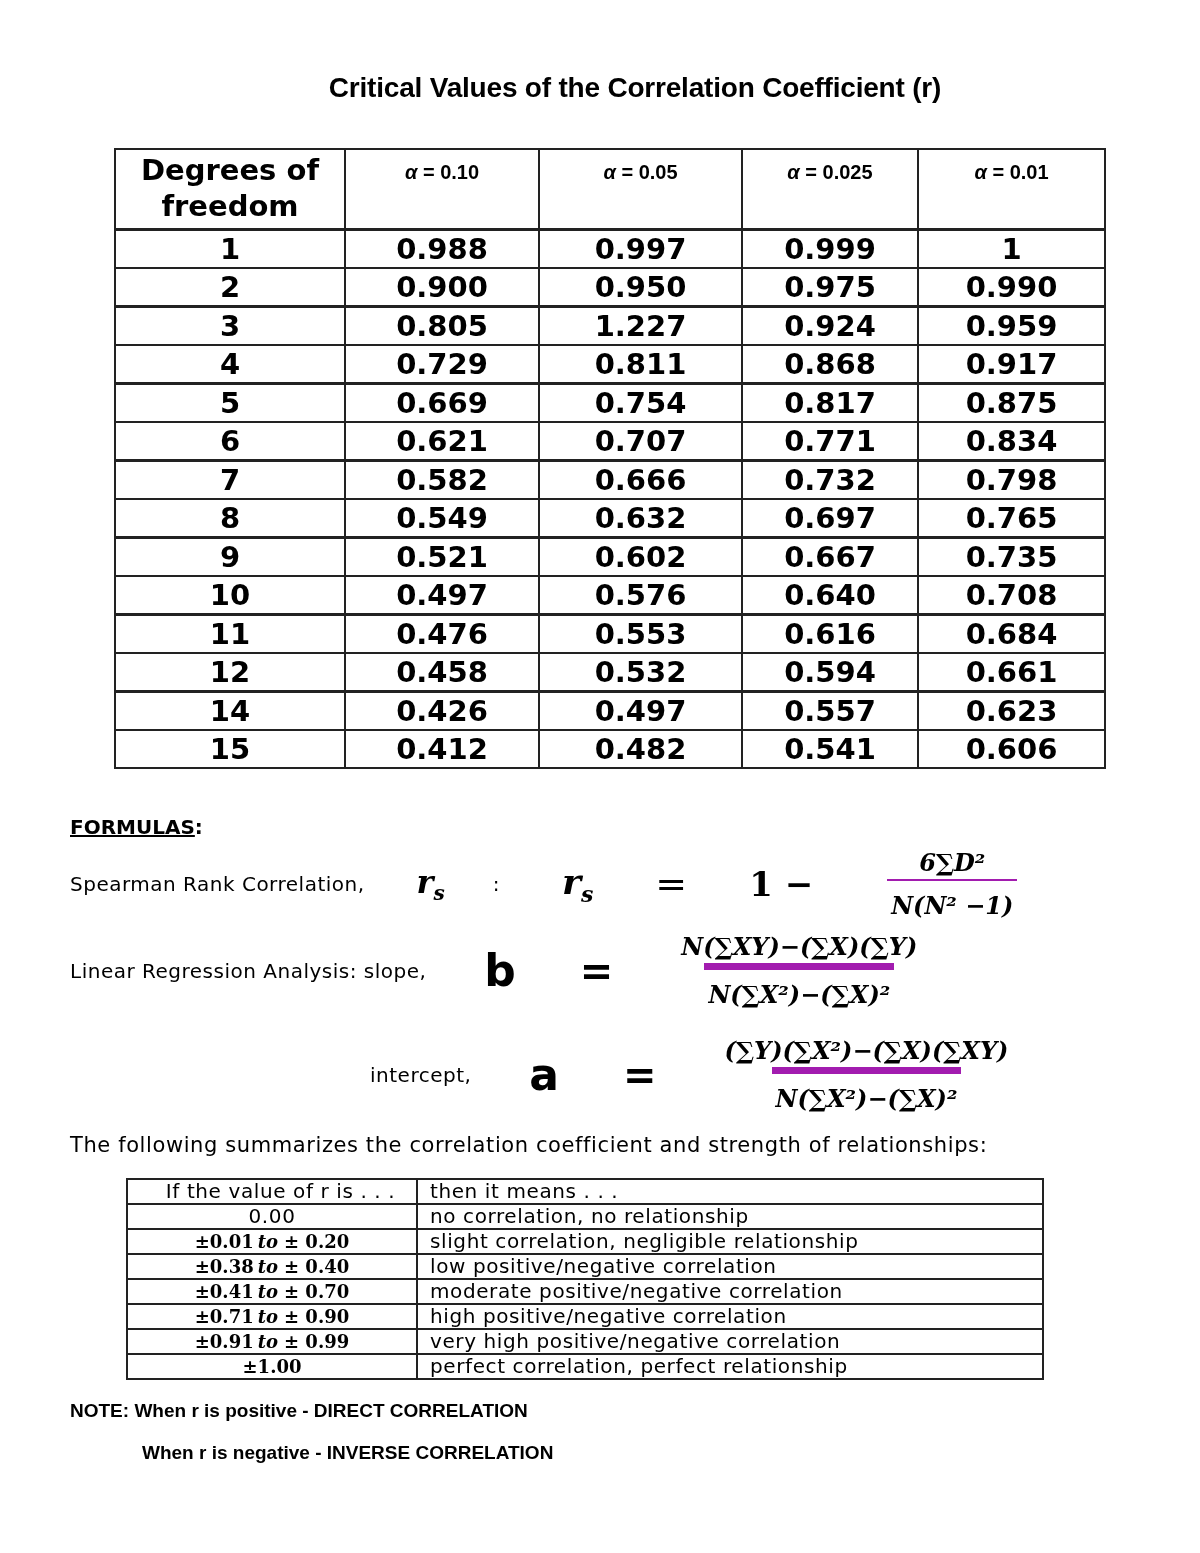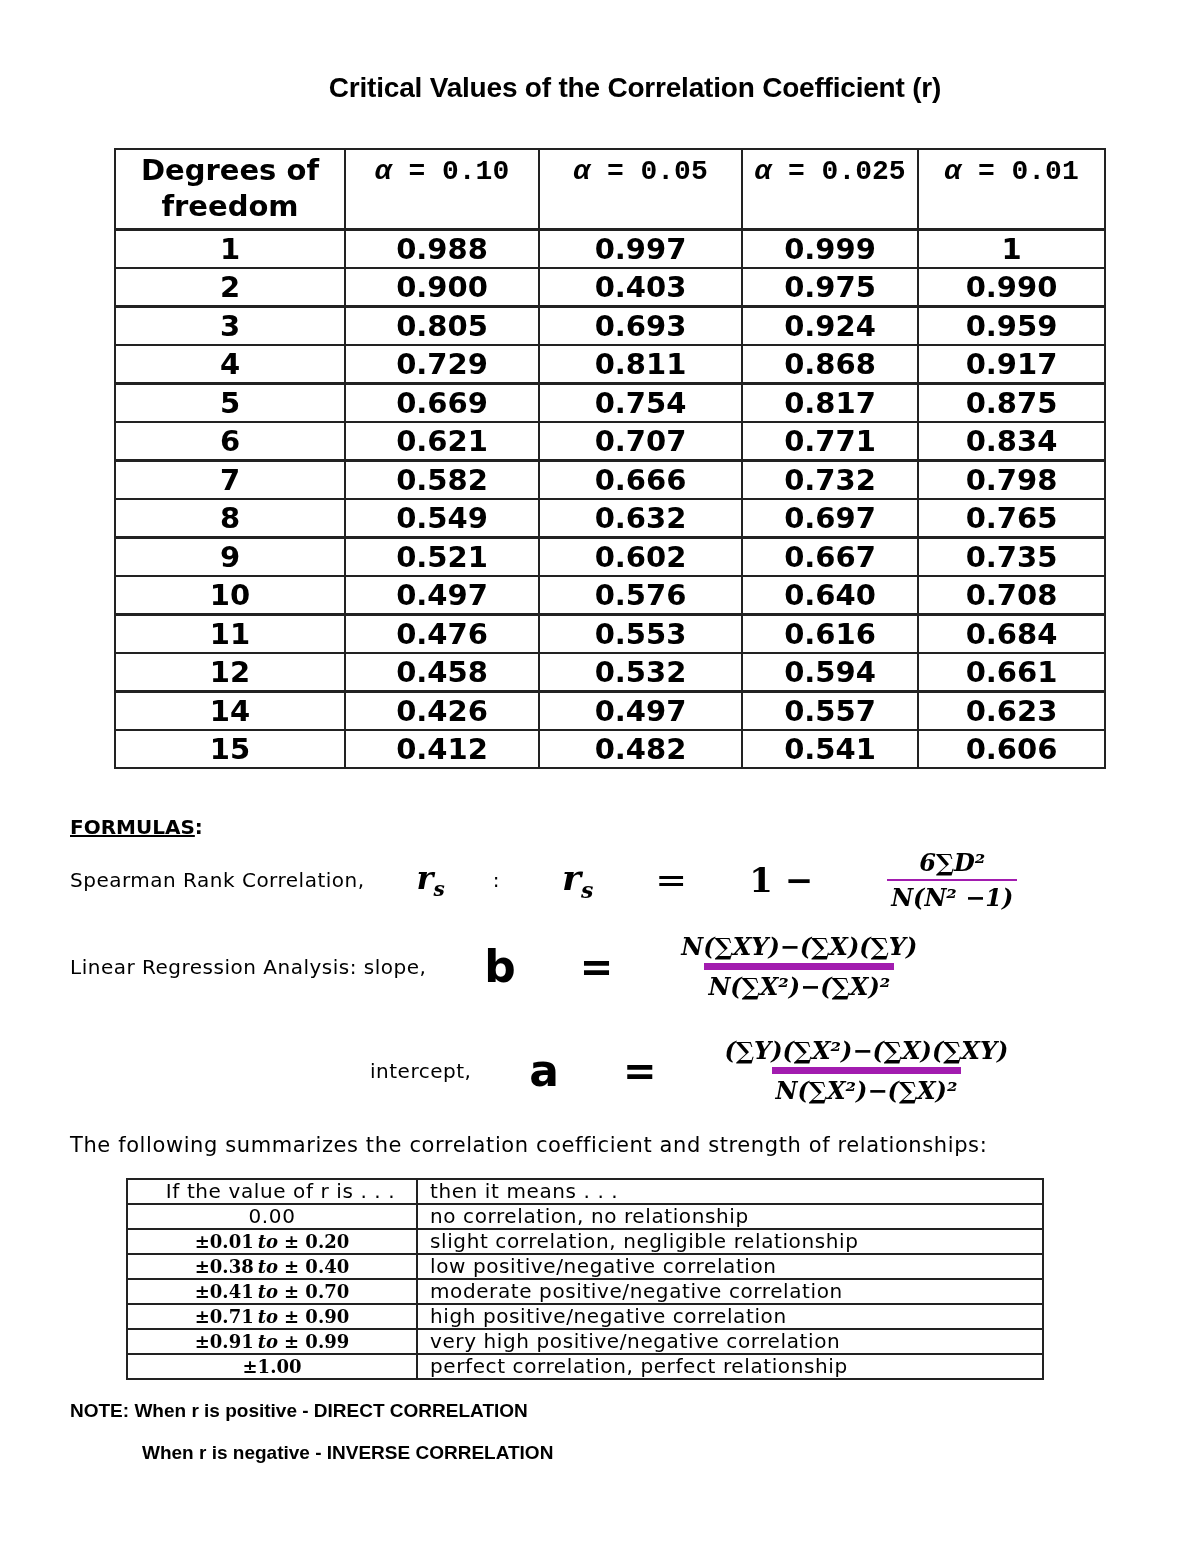--- a/index.html
+++ b/index.html
@@ -15,37 +15,37 @@
     border-collapse: collapse; table-layout: fixed;
   }
   table.crit td, table.crit th {
     border: 2px solid #222; text-align: center; padding: 0;
     font-family: "DejaVu Sans", sans-serif; font-weight: bold; font-size: 29px; line-height: 36px;
     height: 36px;
   }
   table.crit th { vertical-align: top; height: 74px; }
   table.crit th.dof { font-size: 29px; line-height: 36px; padding-top: 2px; }
   table.crit th.alpha {
-    font-family: Liberation Mono, monospace; font-size: 28px; font-weight: bold; padding-top: 4px;
+    font-family: Liberation Sans, sans-serif; font-size: 20px; font-weight: bold; padding-top: 4px;
   }
   table.crit th.alpha i { font-weight: bold; }
   table.crit tbody tr:nth-child(odd) td { border-top-width: 3px; }
 
   .formulas-label {
     position: absolute; left: 70px; top: 815px; font-weight: bold; font-size: 20px;
   }
   .formulas-label u { text-decoration: underline; text-decoration-thickness: 2px; }
 
   .frm-row { position: absolute; display: flex; align-items: center; gap: 48px; }
   .frm-text { font-size: 20px; letter-spacing: 0.5px; }
   .mathvar { font-family: "DejaVu Serif", serif; font-style: italic; font-weight: bold; }
   .eq { font-family: "DejaVu Serif", serif; font-size: 40px; font-weight: bold; margin: 0 14px; }
   .frac { display: inline-flex; flex-direction: column; align-items: center; font-family: "DejaVu Serif", serif; font-style: italic; font-weight: bold; font-size: 24px; justify-content: flex-end; }
   .frac .num { padding: 0 4px 2px; }
-  .frac .den { padding: 2px 4px 0; border-top: 7px solid #a21caf; }
+  .frac .den { padding: 10px 4px 0; border-top: 7px solid #a21caf; }
   .bold-letter { font-family: "DejaVu Sans", sans-serif; font-weight: bold; font-size: 44px; margin-left: 10px; }
   .eq2 { font-family: "DejaVu Sans", sans-serif; font-weight: bold; font-size: 40px; margin: 0 16px; }
 
   .summary-text { position: absolute; left: 70px; top: 1133px; font-size: 21px; letter-spacing: 0.6px; }
 
   table.summ {
     position: absolute; left: 126px; top: 1178px; width: 918px;
     border-collapse: collapse; table-layout: fixed;
   }
   table.summ td {
@@ -88,28 +88,28 @@
       <tr>
         <td>1</td>
         <td>0.988</td>
         <td>0.997</td>
         <td>0.999</td>
         <td>1</td>
       </tr>
       <tr>
         <td>2</td>
         <td>0.900</td>
-        <td>0.403</td>
+        <td>0.950</td>
         <td>0.975</td>
         <td>0.990</td>
       </tr>
       <tr>
         <td>3</td>
         <td>0.805</td>
-        <td>0.693</td>
+        <td>1.227</td>
         <td>0.924</td>
         <td>0.959</td>
       </tr>
       <tr>
         <td>4</td>
         <td>0.729</td>
         <td>0.811</td>
         <td>0.868</td>
         <td>0.917</td>
       </tr>

